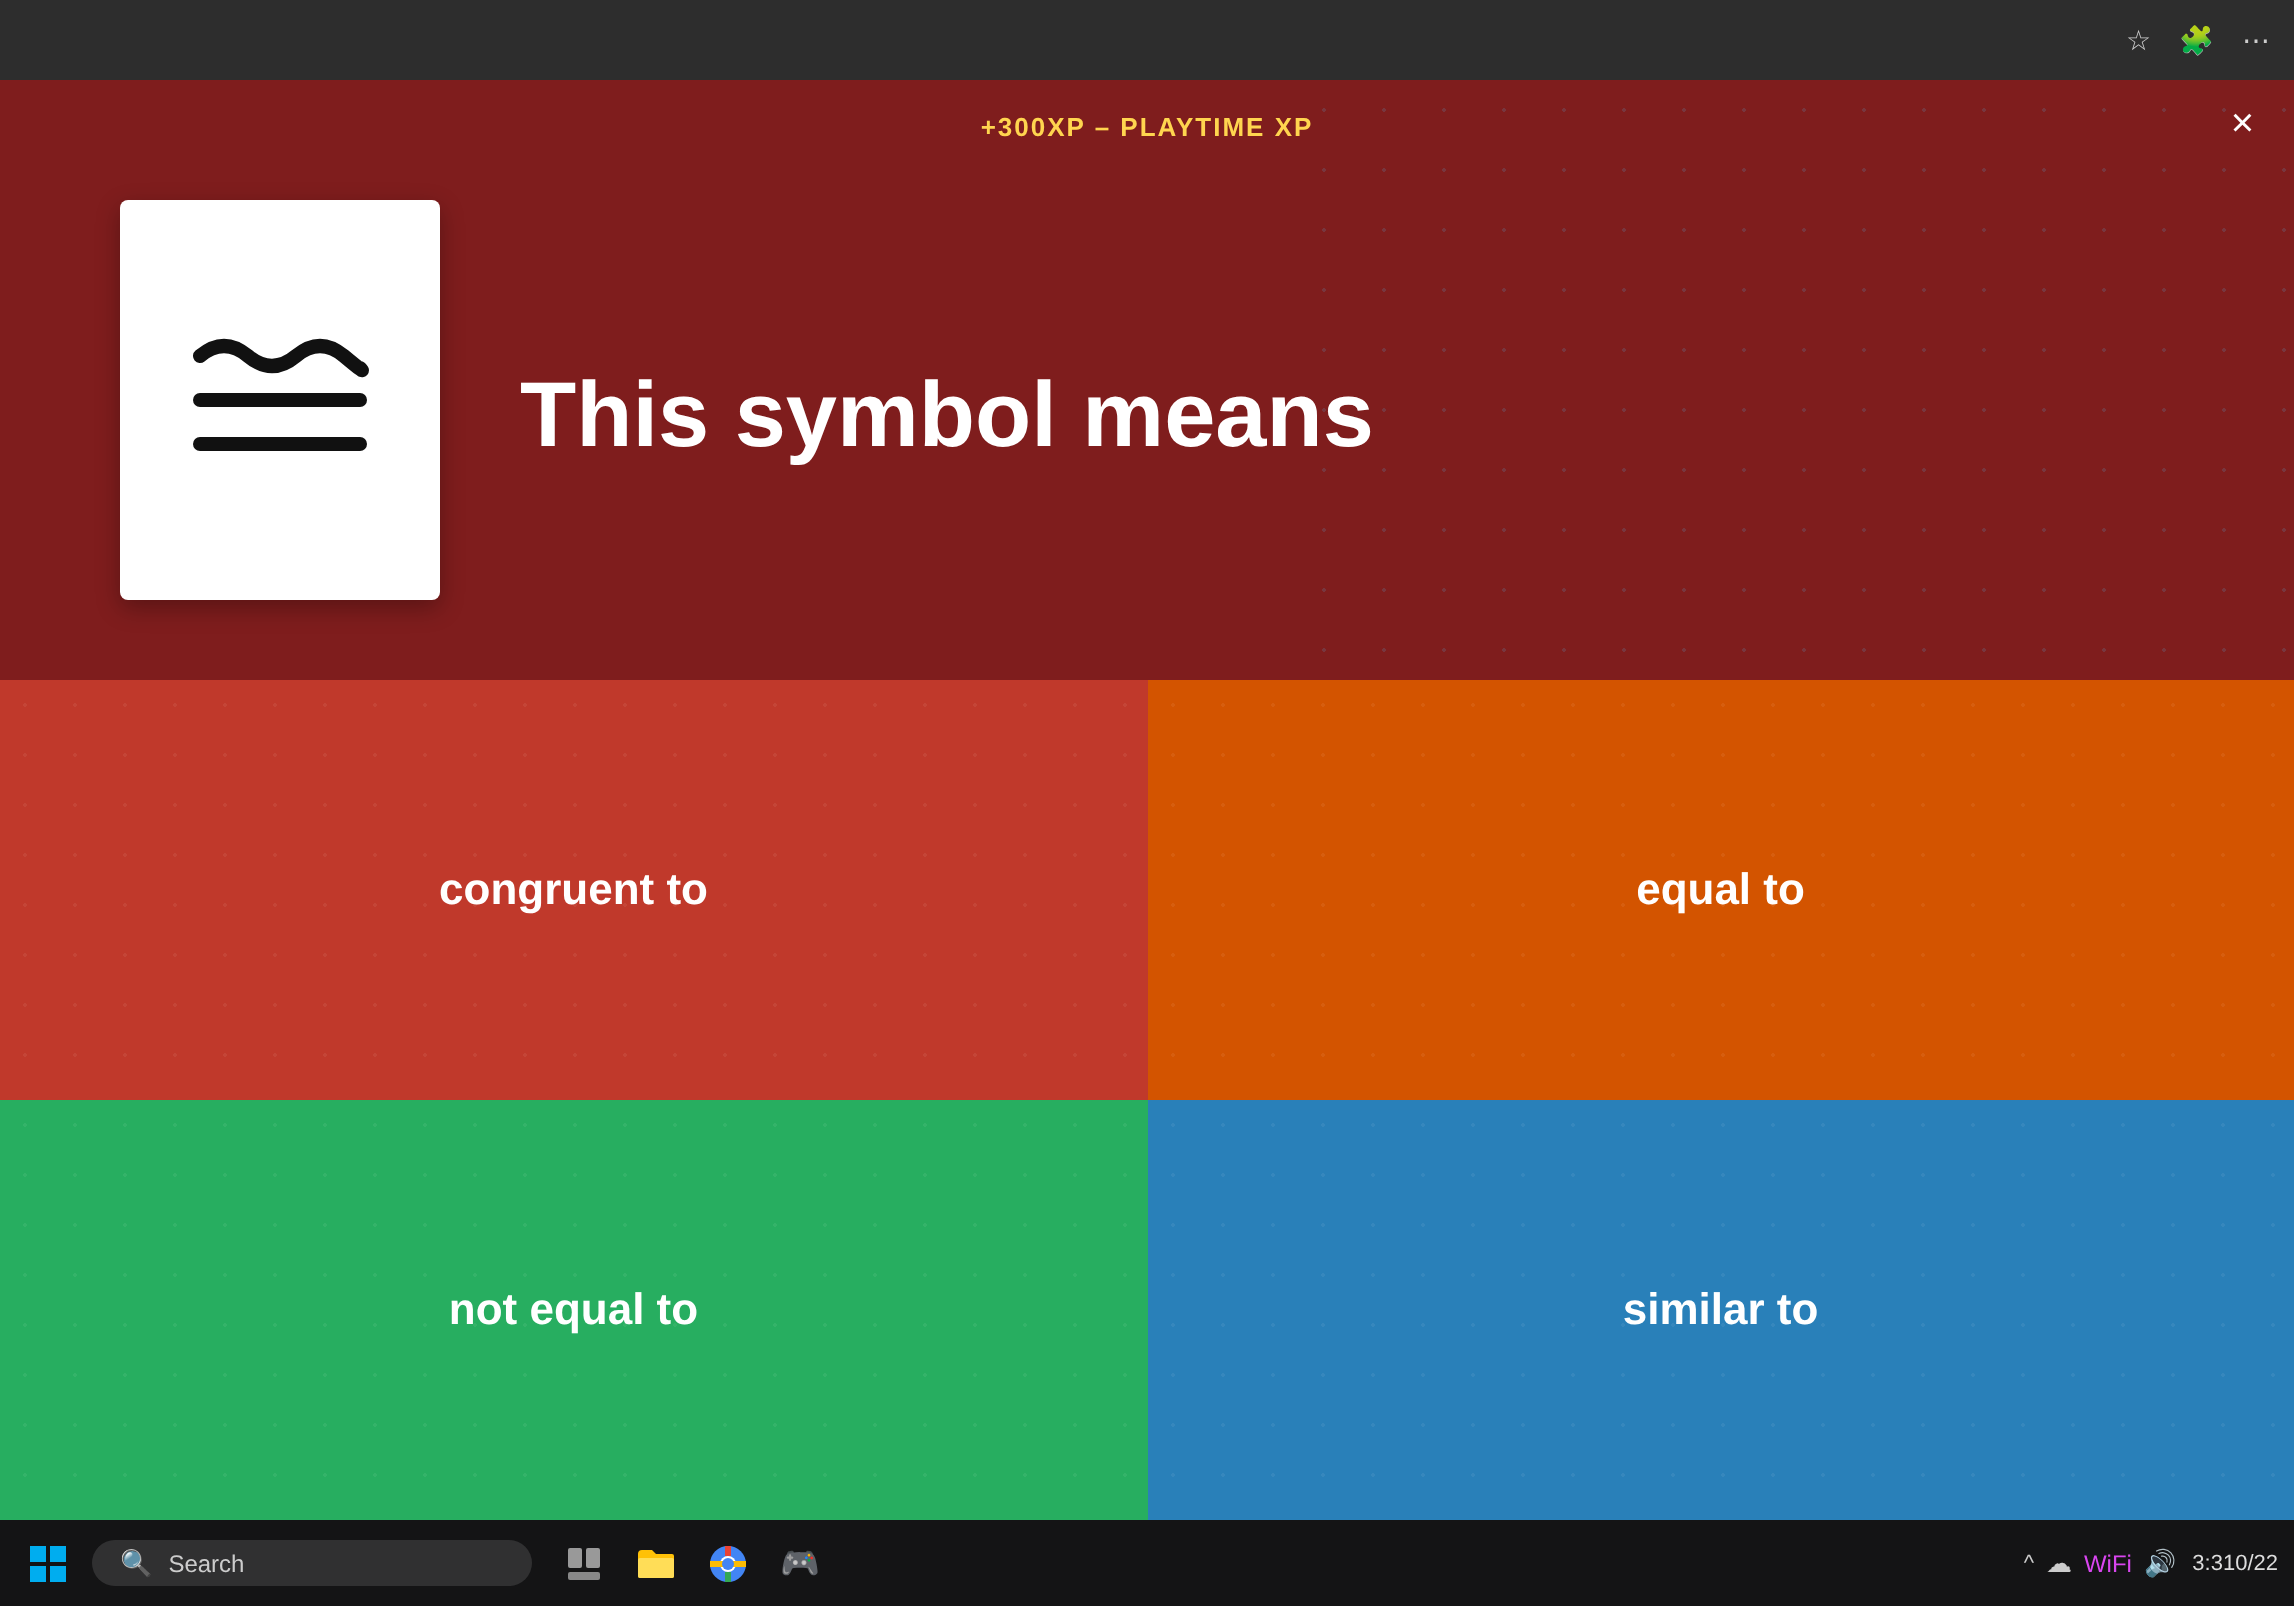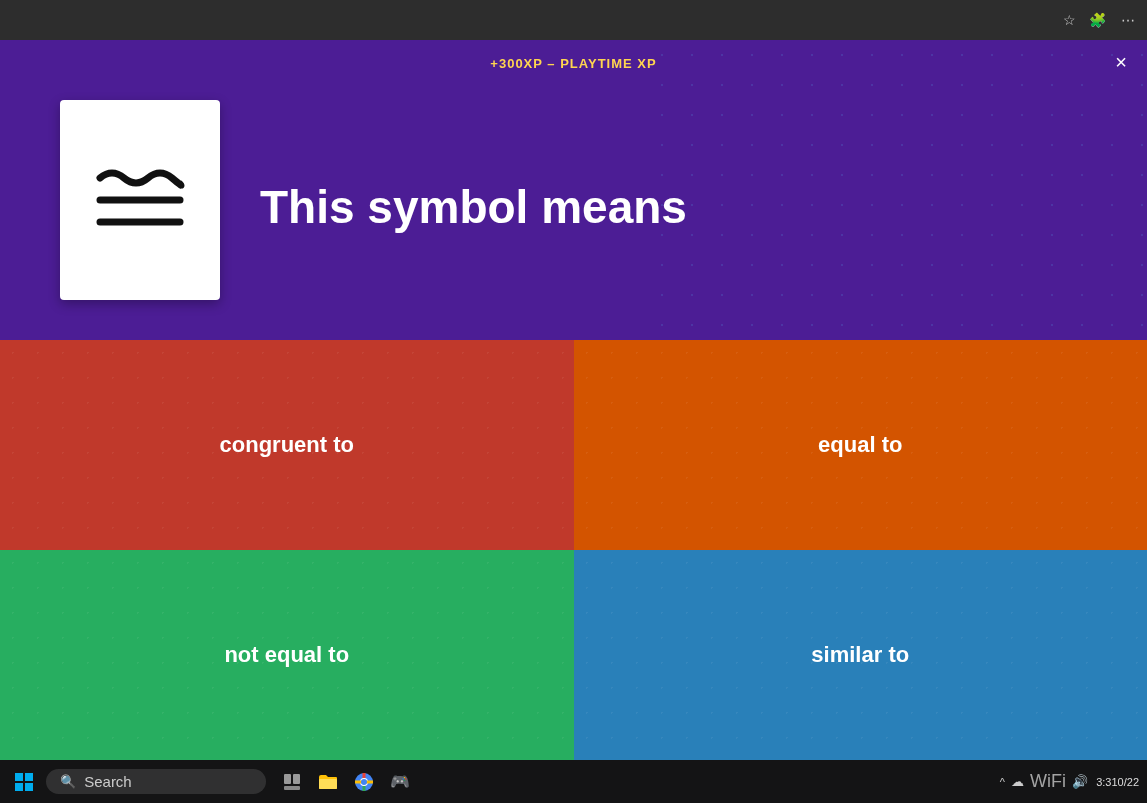--- a/index.html
+++ b/index.html
@@ -37,21 +37,21 @@
     
     .quiz-container {
       width: 100%;
       height: 720px;
       position: relative;
       overflow: hidden;
     }
 
     
     .quiz-header {
-      background: #4c1d95;
+      background: #7f1d1d;
       width: 100%;
       height: 300px;
       position: relative;
       display: flex;
       align-items: center;
       padding: 20px 40px 20px 60px;
       gap: 40px;
       overflow: hidden;
     }
 
@@ -187,21 +187,21 @@
       width: 220px;
       cursor: pointer;
       border: none;
     }
     .taskbar-search-icon {
       color: #ccc;
       font-size: 13px;
     }
     .taskbar-search-text {
       color: #ccc;
-      font-size: 15px;
+      font-size: 12px;
     }
 
     .taskbar-apps {
       display: flex;
       align-items: center;
       gap: 4px;
       margin-left: 4px;
     }
     .taskbar-app-icon {
       width: 32px;
@@ -336,21 +336,21 @@
         <circle cx="10" cy="10" r="3" fill="#4285f4"></circle>
       </svg>
     </div>
     <div class="taskbar-app-icon" style="color:#aaa; font-size:16px;">🎮</div>
   </div>
 
   <div class="taskbar-right">
     <div class="taskbar-icons-right">
       <span style="font-size:11px; color:#ccc;">^</span>
       <span style="font-size:13px; color:#ccc;">☁</span>
-      <span style="font-size:18px; color:#a3a3a3;">WiFi</span>
+      <span style="font-size:12px; color:#d946ef;">WiFi</span>
       <span style="font-size:13px; color:#ccc;">🔊</span>
     </div>
     <div class="taskbar-time">
       <span>3:3</span>
       <span>10/22</span>
     </div>
   </div>
 
 </div>
 

